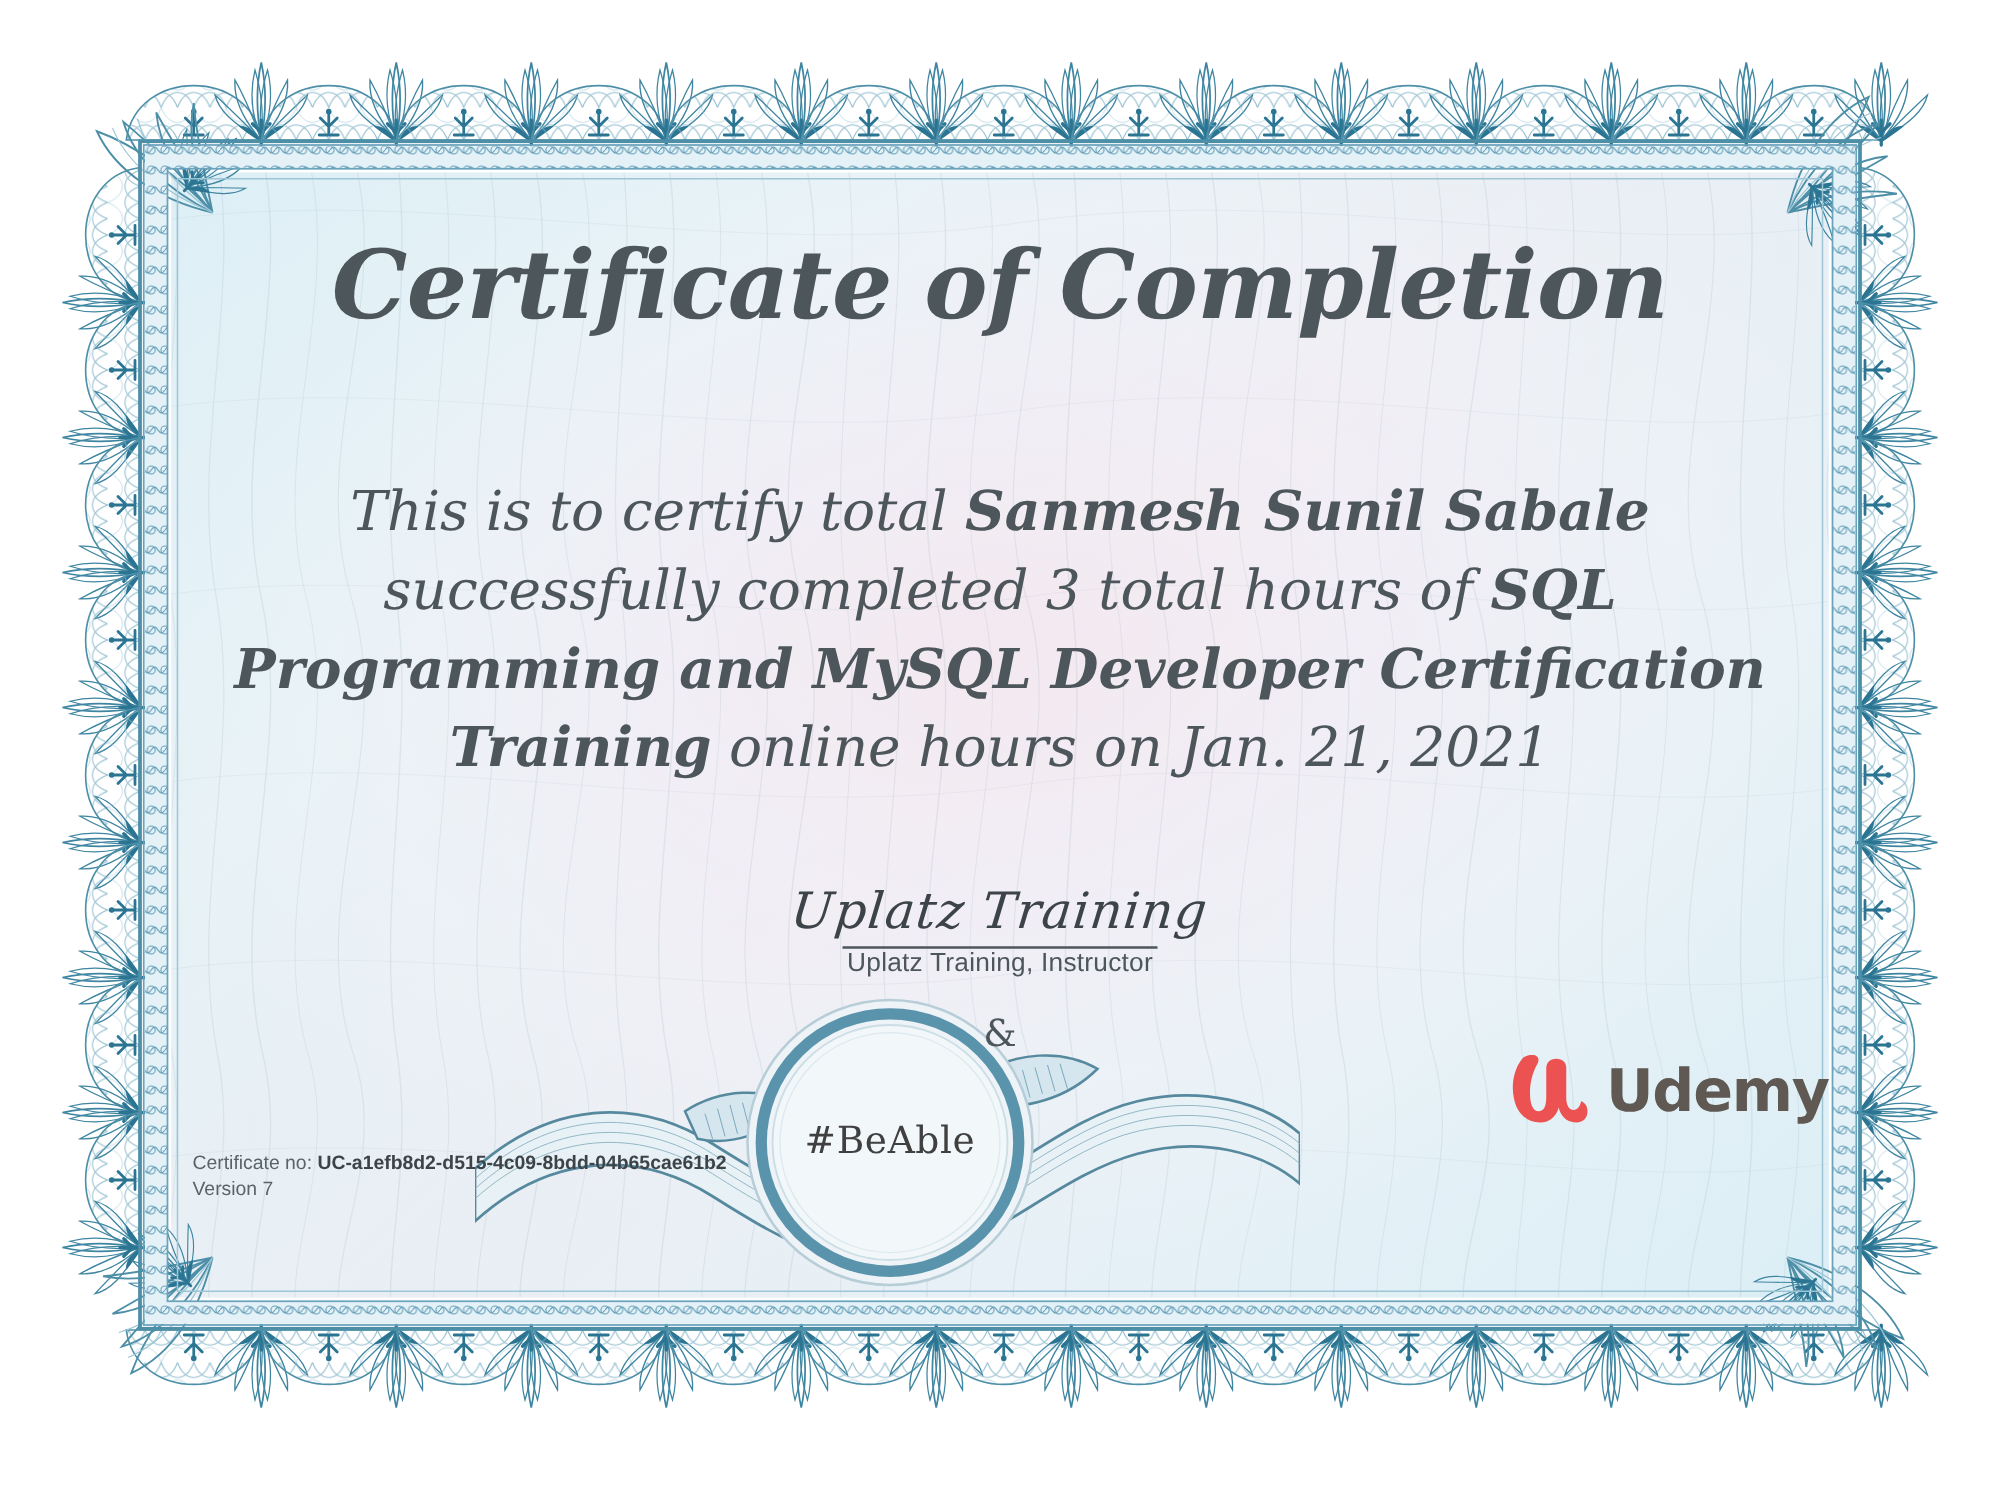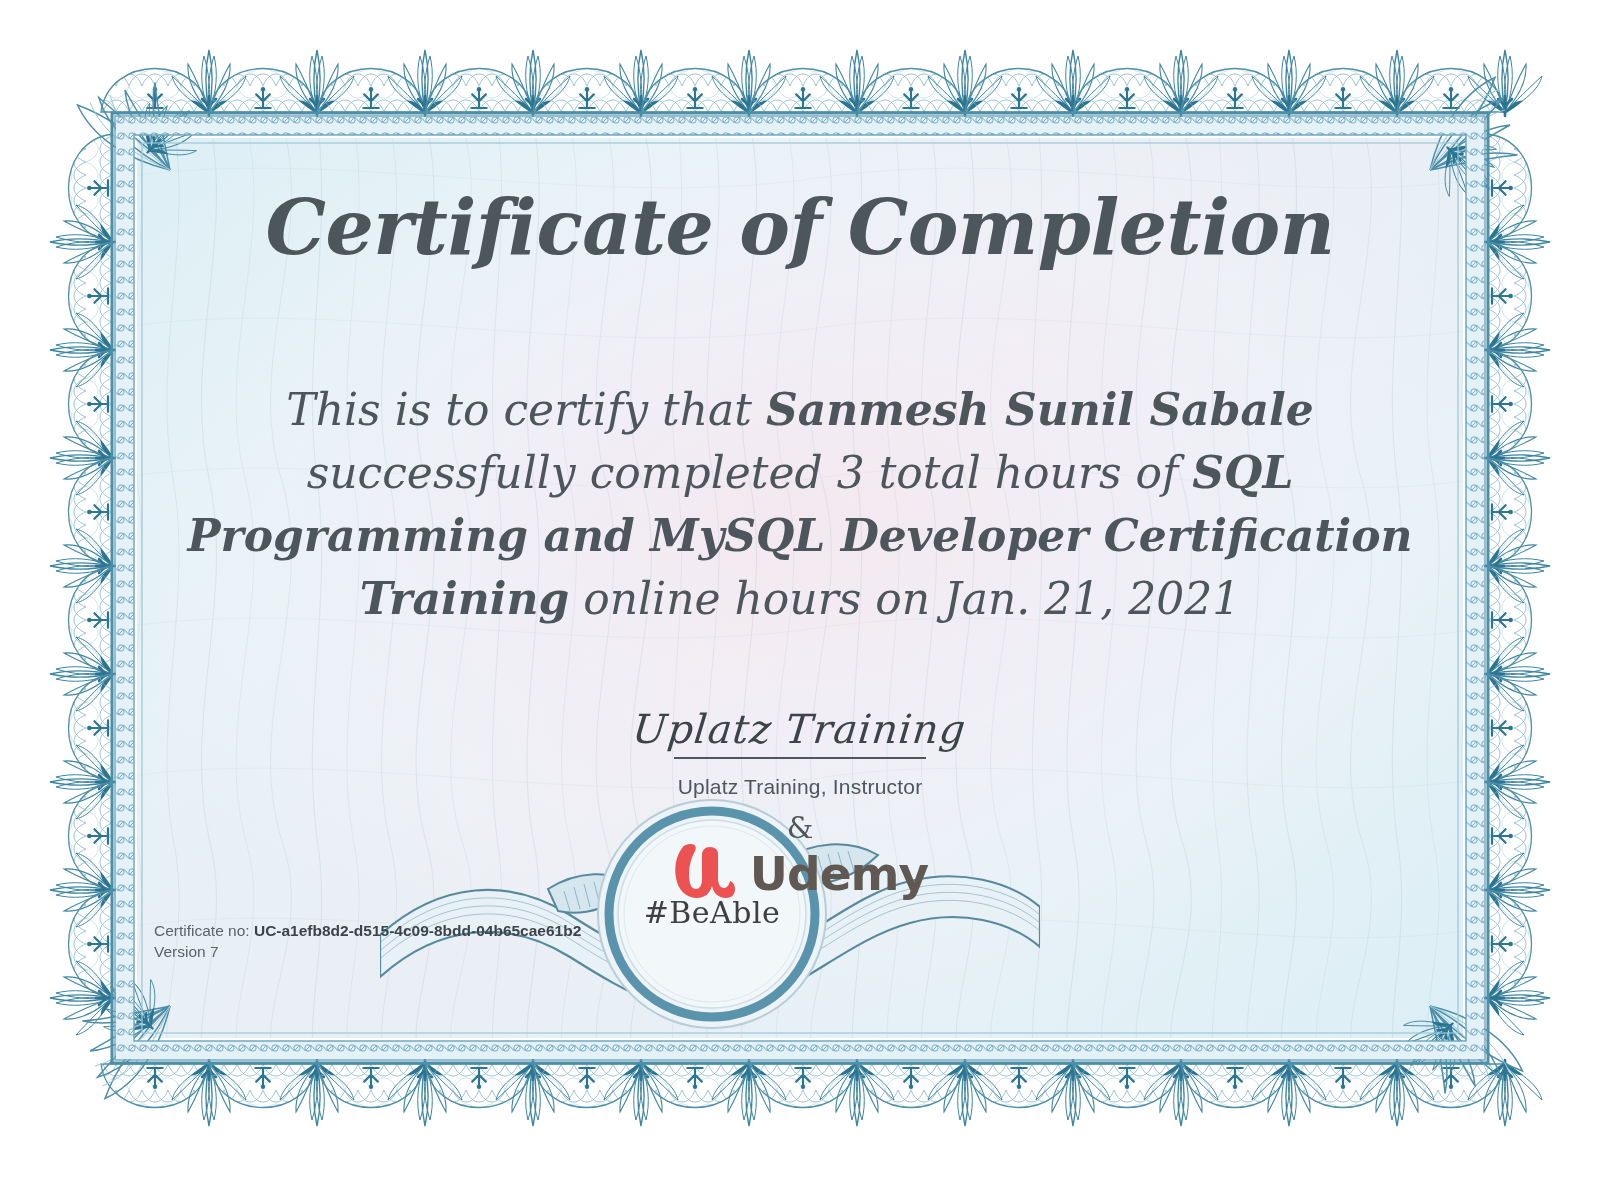--- a/index.html
+++ b/index.html
@@ -108,21 +108,21 @@
   .sig-rule {
     width: 252px;
     height: 2px;
     background: #4d565b;
     margin: 2px auto 0 auto;
   }
   .sig-caption {
     font-family: "Liberation Sans", sans-serif;
     font-size: 21px;
     color: #4d565b;
-    margin-top: 16px;
+    margin-top: 0;
     letter-spacing: 0.2px;
   }
 
   .amp {
     position: absolute;
     left: 0;
     top: 672px;
     width: 100%;
     text-align: center;
     font-family: "DejaVu Serif", "Liberation Serif", serif;
@@ -130,21 +130,21 @@
     color: #4d565b;
   }
 
   .udemy-logo {
     position: absolute;
     left: 0;
     top: 706px;
     width: 100%;
     display: flex;
     align-items: center;
-    justify-content: center;
+    justify-content: flex-end;
     gap: 14px;
   }
   .udemy-mark { display: block; }
   .udemy-word {
     font-family: "DejaVu Sans", "Liberation Sans", sans-serif;
     font-weight: bold;
     font-size: 47px;
     color: #5f5853;
     letter-spacing: -1px;
     line-height: 1;
@@ -497,21 +497,21 @@
       <circle cx="116" cy="116" r="88" fill="none" stroke="#DCE9EE" stroke-width="1"></circle>
     </svg>
     <div class="seal-text">#BeAble</div>
   </div>
 
   <div class="content">
 
     <div class="cert-title">Certificate of Completion</div>
 
     <div class="cert-body">
-      <span>This is to certify that </span><b>Sanmesh Sunil Sabale</b><span> successfully completed 3 total hours of </span><b>SQL Programming and MySQL Developer Certification Training</b><span> online hours on </span><span>Jan. 21, 2021</span>
+      <span>This is to certify total </span><b>Sanmesh Sunil Sabale</b><span> successfully completed 3 total hours of </span><b>SQL Programming and MySQL Developer Certification Training</b><span> online hours on </span><span>Jan. 21, 2021</span>
     </div>
 
     <div class="signature-block">
       <div class="sig-script">Uplatz Training</div>
       <div class="sig-rule"></div>
       <div class="sig-caption">Uplatz Training, Instructor</div>
     </div>
 
     <div class="amp">&amp;</div>
 

